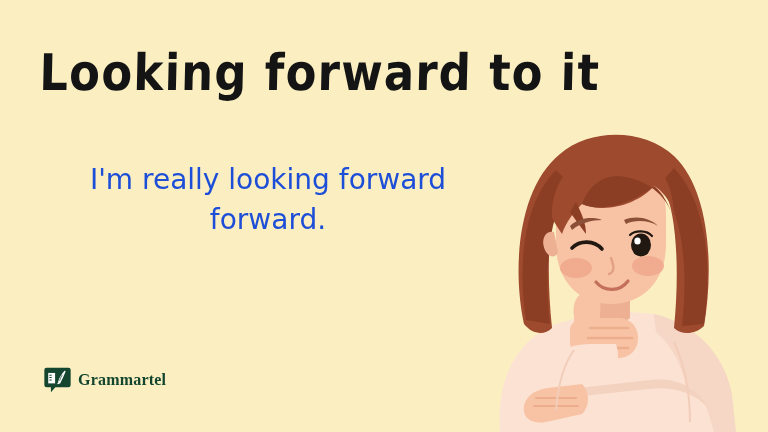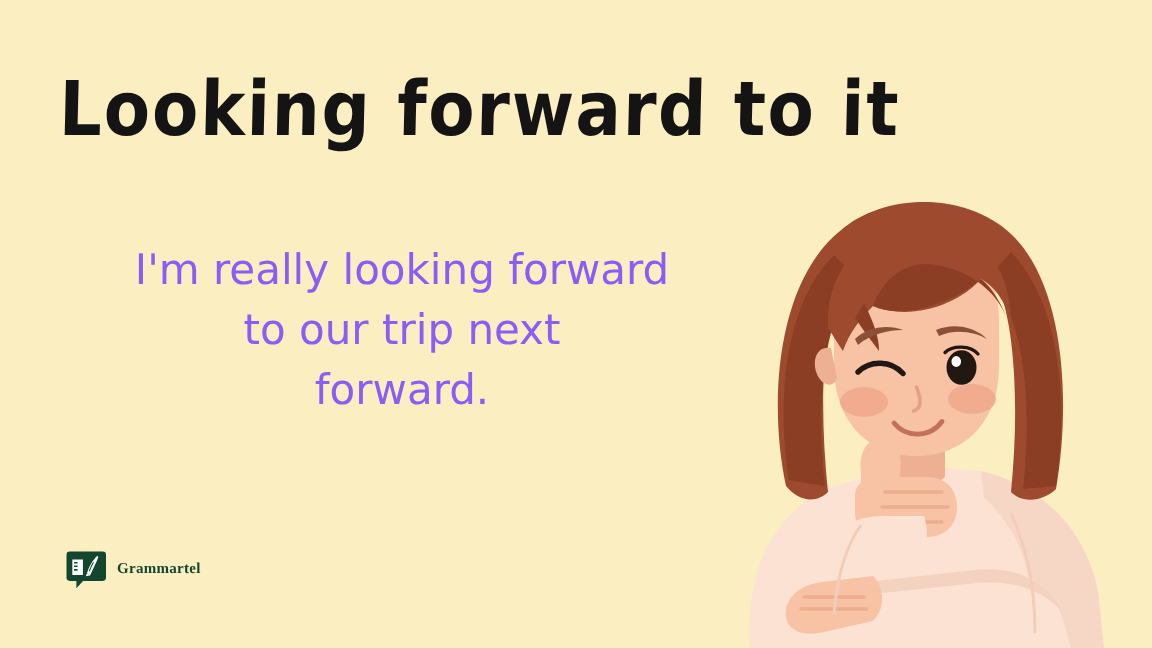--- a/index.html
+++ b/index.html
@@ -41,42 +41,42 @@
   
   #body-text {
     position: absolute;
     left: 48px;
     top: 160px;
     width: 440px;
     text-align: center;
     font-family: "DejaVu Sans", sans-serif;
     font-size: 28px;
     font-weight: 400;
-    color: #8b5cf6;
+    color: #1d4ed8;
     line-height: 1.42;
   }
   #body-text .line { display: block; }
 
   
   #logo {
     position: absolute;
     left: 44px;
     top: 366px;
     display: flex;
     align-items: center;
     gap: 7px;
   }
   #logo-mark {
     width: 27px;
     height: 27px;
     display: block;
   }
   #logo-text {
     font-family: "Liberation Serif", serif;
-    font-size: 10px;
+    font-size: 16px;
     font-weight: 700;
     color: #14452F;
     letter-spacing: 0.2px;
   }
 
   
   #illustration {
     position: absolute;
     right: 0;
     bottom: 0;
@@ -86,21 +86,20 @@
 </style>
 </head>
 <body>
 
 <div id="card">
 
   <div id="title">Looking forward to it</div>
 
   <div id="body-text">
     <span class="line">I'm really looking forward</span>
-    <span class="line">to our trip next</span>
     <span class="line">forward.</span>
   </div>
 
   <div id="logo">
     <span>
       <svg id="logo-mark" viewBox="0 0 32 32" xmlns="http://www.w3.org/2000/svg">
         <path d="M3 2 H29 A2.6 2.6 0 0 1 31.6 4.6 V22.6 A2.6 2.6 0 0 1 29 25.2 H13.5 L8.2 31 V25.2 H3 A2.6 2.6 0 0 1 0.4 22.6 V4.6 A2.6 2.6 0 0 1 3 2 Z" fill="#14452F"></path>
         <path d="M5 8.2 H13.4 V20.6 H5 Z" fill="#FFFFFF"></path>
         <path d="M6.4 10.3 H9.1 V11.5 H6.4 Z M6.4 13.1 H9.1 V14.3 H6.4 Z M6.4 15.9 H9.1 V17.1 H6.4 Z" fill="#14452F"></path>
         <path d="M13.4 8.2 L13.4 20.6 L16.0 20.6 L16.0 8.2 Z" fill="#14452F"></path>

